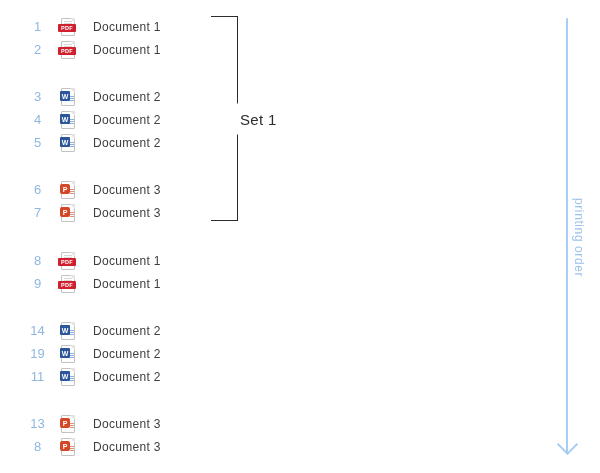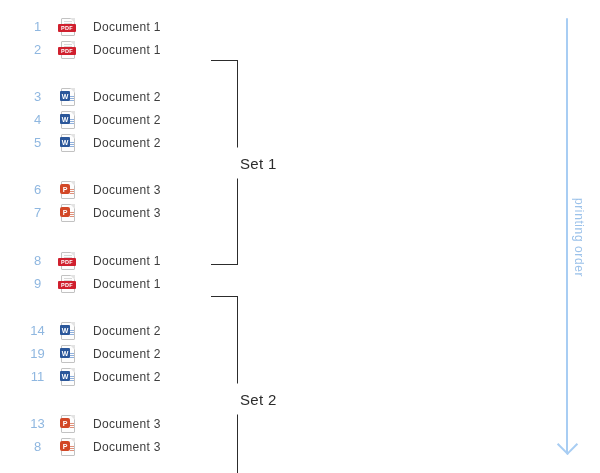--- a/index.html
+++ b/index.html
@@ -54,21 +54,21 @@
     left:0px; top:4px; width:10px; height:10px; background:#d24726;
     font-size:7px; border-radius:2px;
   }
   .doc-icon[data-type="ppt"] .page::after {
     content:""; position:absolute; top:7px; left:8px; width:4px; height:5px;
     background:repeating-linear-gradient(#e0907a 0 1px, transparent 1px 2px);
   }
 
   
   .bracket {
-    position:absolute; border:1.5px solid #2c2c2c; border-left:none;margin-top:44px;
+    position:absolute; border:1.5px solid #2c2c2c; border-left:none;
   }
   #bracket-set1 { left:211px; top:16px;  width:26px; height:203px; }
   #bracket-set2 { left:211px; top:252px; width:26px; height:203px; }
   .set-label {
     position:absolute; left:calc(100% - 3px); top:50%;
     transform:translateY(-50%); background:#ffffff;
     padding:7px 4px 7px 6px; font-size:15px; color:#2c2c2c;
     letter-spacing:0.3px; font-weight:500; white-space:nowrap;
   }
 
@@ -202,20 +202,17 @@
     <span class="doc-icon" data-type="ppt">
         <span class="page"></span>
         <span class="badge">P</span>
       </span>
     <span class="doc-label">Document 3</span>
   </div>
 
   <div class="bracket" id="bracket-set1">
     <span class="set-label">Set 1</span>
   </div>
-  <div class="bracket" id="bracket-set2">
-    <span class="set-label">Set 2</span>
-  </div>
 
   <div class="arrow-line"></div>
   <div class="arrow-label">printing order</div>
 
 </div>
 
 </body></html>

